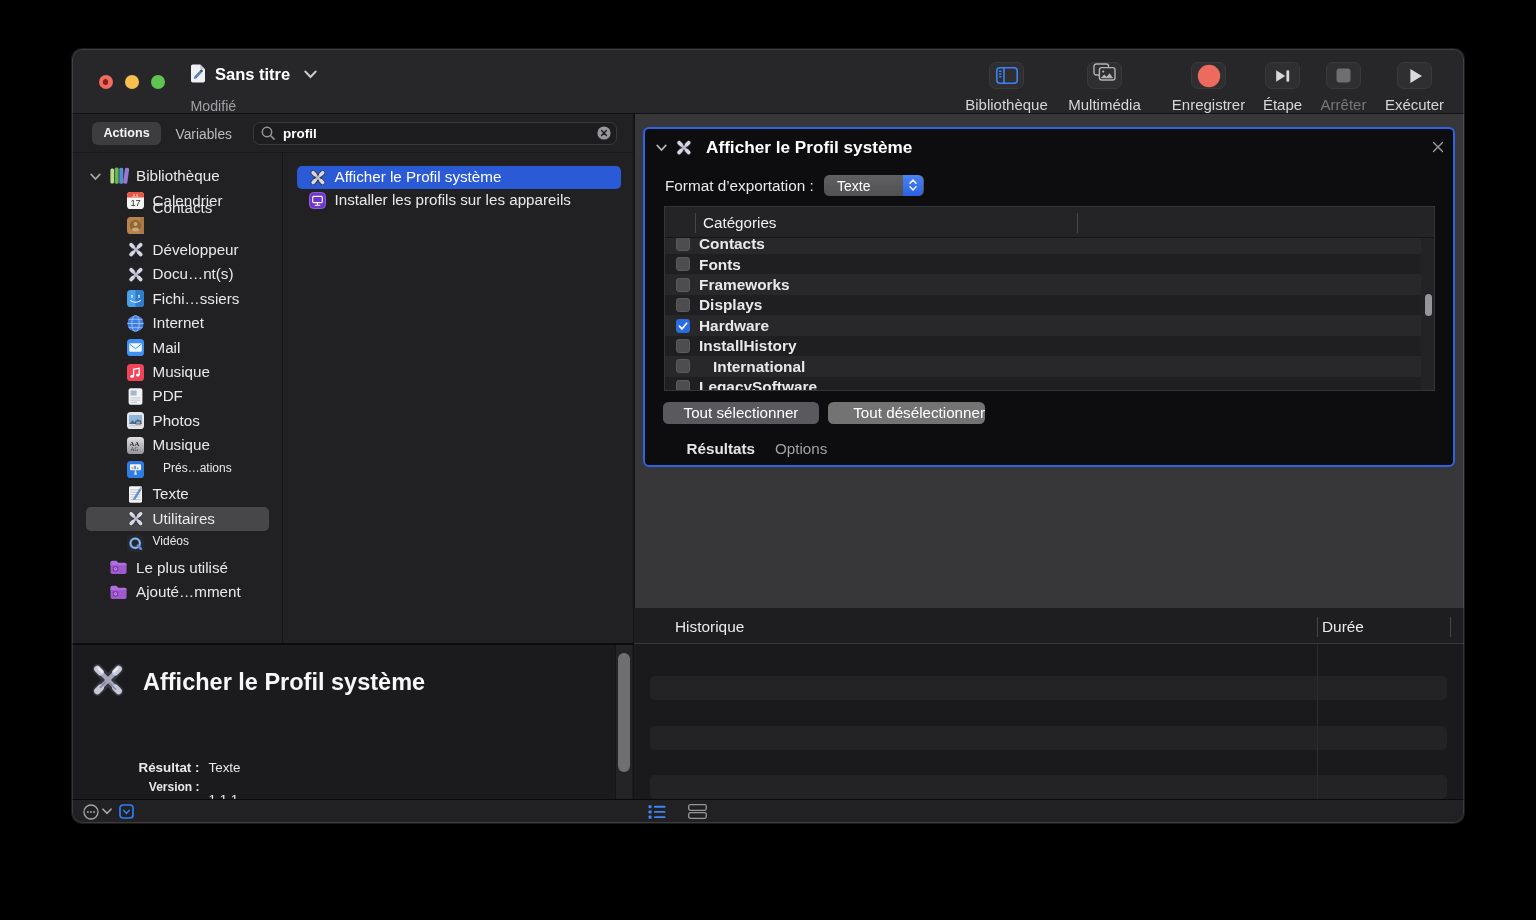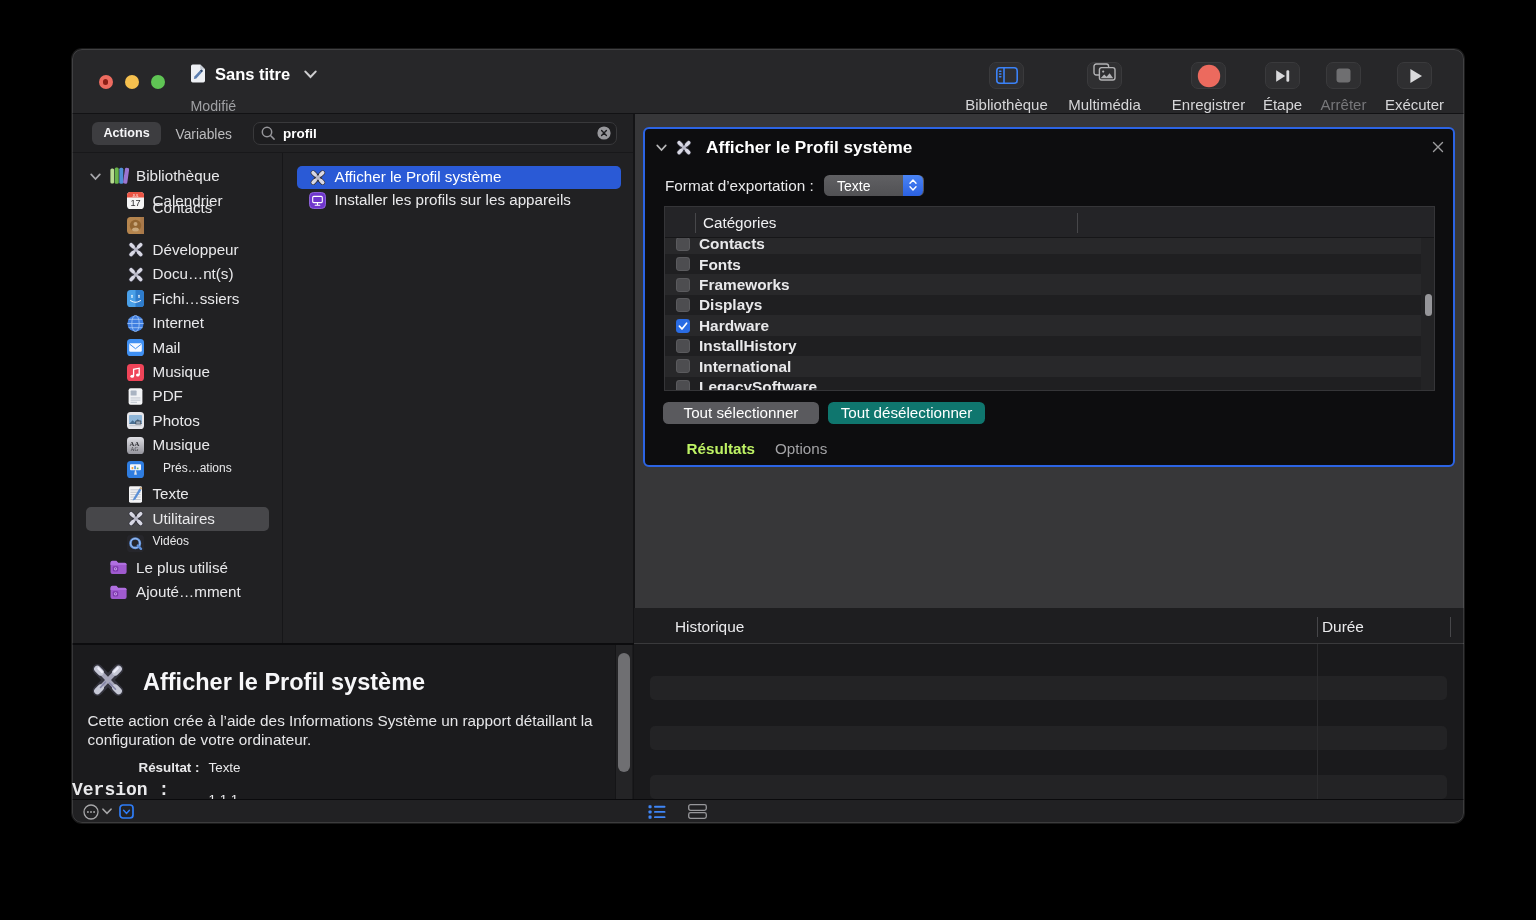--- a/index.html
+++ b/index.html
@@ -361,41 +361,41 @@
 <svg class="a" style="left:10.5px;top:132.4px;" width="14" height="14" viewBox="0 0 14 14">
         <rect width="14" height="14" rx="3.4" fill="#5b5b5e"></rect>
         <rect x="1" y="1" width="12" height="12" rx="2.6" fill="#4d4d50"></rect>
       </svg>
 <div class="a txt" style="left:34px;top:130.8px;font-size:15.4px;font-weight:bold;">InstallHistory</div>
 <div class="a" style="left:0;top:149.7px;width:755.5px;height:20.45px;background:#28282a;"></div>
 <svg class="a" style="left:10.5px;top:152.9px;" width="14" height="14" viewBox="0 0 14 14">
         <rect width="14" height="14" rx="3.4" fill="#5b5b5e"></rect>
         <rect x="1" y="1" width="12" height="12" rx="2.6" fill="#4d4d50"></rect>
       </svg>
-<div class="a txt" style="left:34px;top:151.2px;font-size:15.4px;font-weight:bold;">International</div>
+<div class="a txt" style="left:48px;top:151.2px;font-size:15.4px;font-weight:bold;">International</div>
 <div class="a" style="left:0;top:170.2px;width:755.5px;height:20.45px;background:#1f1f21;"></div>
 <svg class="a" style="left:10.5px;top:173.3px;" width="14" height="14" viewBox="0 0 14 14">
         <rect width="14" height="14" rx="3.4" fill="#5b5b5e"></rect>
         <rect x="1" y="1" width="12" height="12" rx="2.6" fill="#4d4d50"></rect>
       </svg>
 <div class="a txt" style="left:34px;top:171.7px;font-size:15.4px;font-weight:bold;">LegacySoftware</div>
 <div class="a" style="left:755.5px;top:31px;width:13.5px;height:154.5px;background:#232325;"></div>
 <div class="a" style="left:759.5px;top:87.5px;width:7.5px;height:21.5px;border-radius:3.7px;background:#96969a;"></div>
 <div class="a" style="left:0;top:0;width:769px;height:31.5px;background:#242427;border-bottom:1px solid #161618;"></div>
 <div class="a txt" style="left:38px;top:7px;font-size:15.2px;color:#f0f0f2;">Catégories</div>
 <div class="a" style="left:29.5px;top:6px;width:1px;height:20px;background:#47474a;"></div>
 <div class="a" style="left:412px;top:6px;width:1px;height:20px;background:#47474a;"></div>
 </div>
 <div class="a ctr" style="left:591px;top:352.5px;width:156px;height:22px;border-radius:5.5px;background:#5a5a5e;justify-content:center;">
       <span class="txt" style="font-size:15.2px;color:#ffffff;">Tout sélectionner</span>
     </div>
-<div class="a ctr" style="left:756px;top:352.5px;width:157px;height:22px;border-radius:5.5px;background:#0f766e;justify-content:center;">
+<div class="a ctr" style="left:756px;top:352.5px;width:157px;height:22px;border-radius:5.5px;background:#737373;justify-content:flex-end;">
       <span class="txt" style="font-size:15.2px;color:#ffffff;">Tout désélectionner</span>
     </div>
-<div class="a txt" style="left:614.6px;top:391.4px;font-size:15.2px;font-weight:bold;color:#bef264;">Résultats</div>
+<div class="a txt" style="left:614.6px;top:391.4px;font-size:15.2px;font-weight:bold;color:#e5e5e5;">Résultats</div>
 <div class="a txt" style="left:703px;top:391.4px;font-size:15.2px;font-weight:normal;color:#a2a2a5;">Options</div>
 <div class="a" style="left:562px;top:558.5px;width:830px;height:36.5px;background:#1e1e20;border-bottom:1px solid #3a3a3c;"></div>
 <div class="a txt" style="left:603px;top:569px;font-size:15.4px;color:#ebebed;">Historique</div>
 <div class="a txt" style="left:1250px;top:569px;font-size:15.4px;color:#ebebed;">Durée</div>
 <div class="a" style="left:562px;top:595px;width:830px;height:155px;background:#1a1a1c;"></div>
 <div class="a" style="left:578px;top:627px;width:797px;height:24px;border-radius:5px;background:#232325;"></div>
 <div class="a" style="left:578px;top:676.5px;width:797px;height:24px;border-radius:5px;background:#232325;"></div>
 <div class="a" style="left:578px;top:726px;width:797px;height:24px;border-radius:5px;background:#232325;"></div>
 <div class="a" style="left:1244.9px;top:567.5px;width:1px;height:20.5px;background:#47474a;"></div>
 <div class="a" style="left:1378.4px;top:567.5px;width:1px;height:20.5px;background:#47474a;"></div>
@@ -420,24 +420,23 @@
       <g stroke="#eeeefa" stroke-width="2.2" stroke-linecap="round">
         <path d="M9.4 7.2 L13 11"></path>
         <path d="M28.8 7 L25.2 10.8"></path>
       </g>
       <g stroke="#8585a8" stroke-width="1.6" stroke-linecap="round">
         <path d="M20.5 22 L26.5 28.2"></path>
         <path d="M16.5 21 L11.5 26.5"></path>
       </g>
     </svg>
     <div class="a txt" style="left:71px;top:620px;font-size:23.5px;font-weight:bold;color:#f7f7f9;">Afficher le Profil système</div>
-<div class="a txt" style="left:15.5px;top:661.5px;font-size:15.3px;line-height:19.4px;color:#e6e6e8;white-space:normal;width:560px;">Cette action crée à l’aide des Informations Système un rapport détaillant la<br>configuration de votre ordinateur.</div>
 <div class="a txt" style="left:0;top:710.5px;width:127.5px;text-align:right;font-size:13.4px;font-weight:bold;">Résultat :</div>
 <div class="a txt" style="left:136.5px;top:710.5px;font-size:13.4px;">Texte</div>
-<div class="a txt" style="left:0;top:730.5px;width:127.5px;font-size:18px;font-weight:bold;font-family:Liberation Mono, monospace;">Version :</div>
+<div class="a txt" style="left:0;top:730.5px;width:127.5px;text-align:right;font-size:12px;font-weight:bold;">Version :</div>
 <div class="a txt" style="left:136.5px;top:730.5px;font-size:13.4px;margin-top:12px;">1.1.1</div>
 <div class="a" style="left:543px;top:595.5px;width:17px;height:154.5px;background:#242426;border-left:1px solid #151517;"></div>
 <div class="a" style="left:545.5px;top:604px;width:12.5px;height:119px;border-radius:6px;background:#6f6f72;"></div>
 <div class="a" style="left:0;top:750px;width:1392px;height:24px;background:#212123;border-top:1px solid #0a0a0c;"></div>
 <svg class="a" style="left:11px;top:754.5px;" width="16" height="16" viewBox="0 0 16 16">
       <circle cx="8" cy="8" r="7" stroke="#a6a6a8" stroke-width="1.3" fill="none"></circle>
       <circle cx="4.9" cy="8" r="0.95" fill="#a6a6a8"></circle>
       <circle cx="8" cy="8" r="0.95" fill="#a6a6a8"></circle>
       <circle cx="11.1" cy="8" r="0.95" fill="#a6a6a8"></circle>
     </svg>

